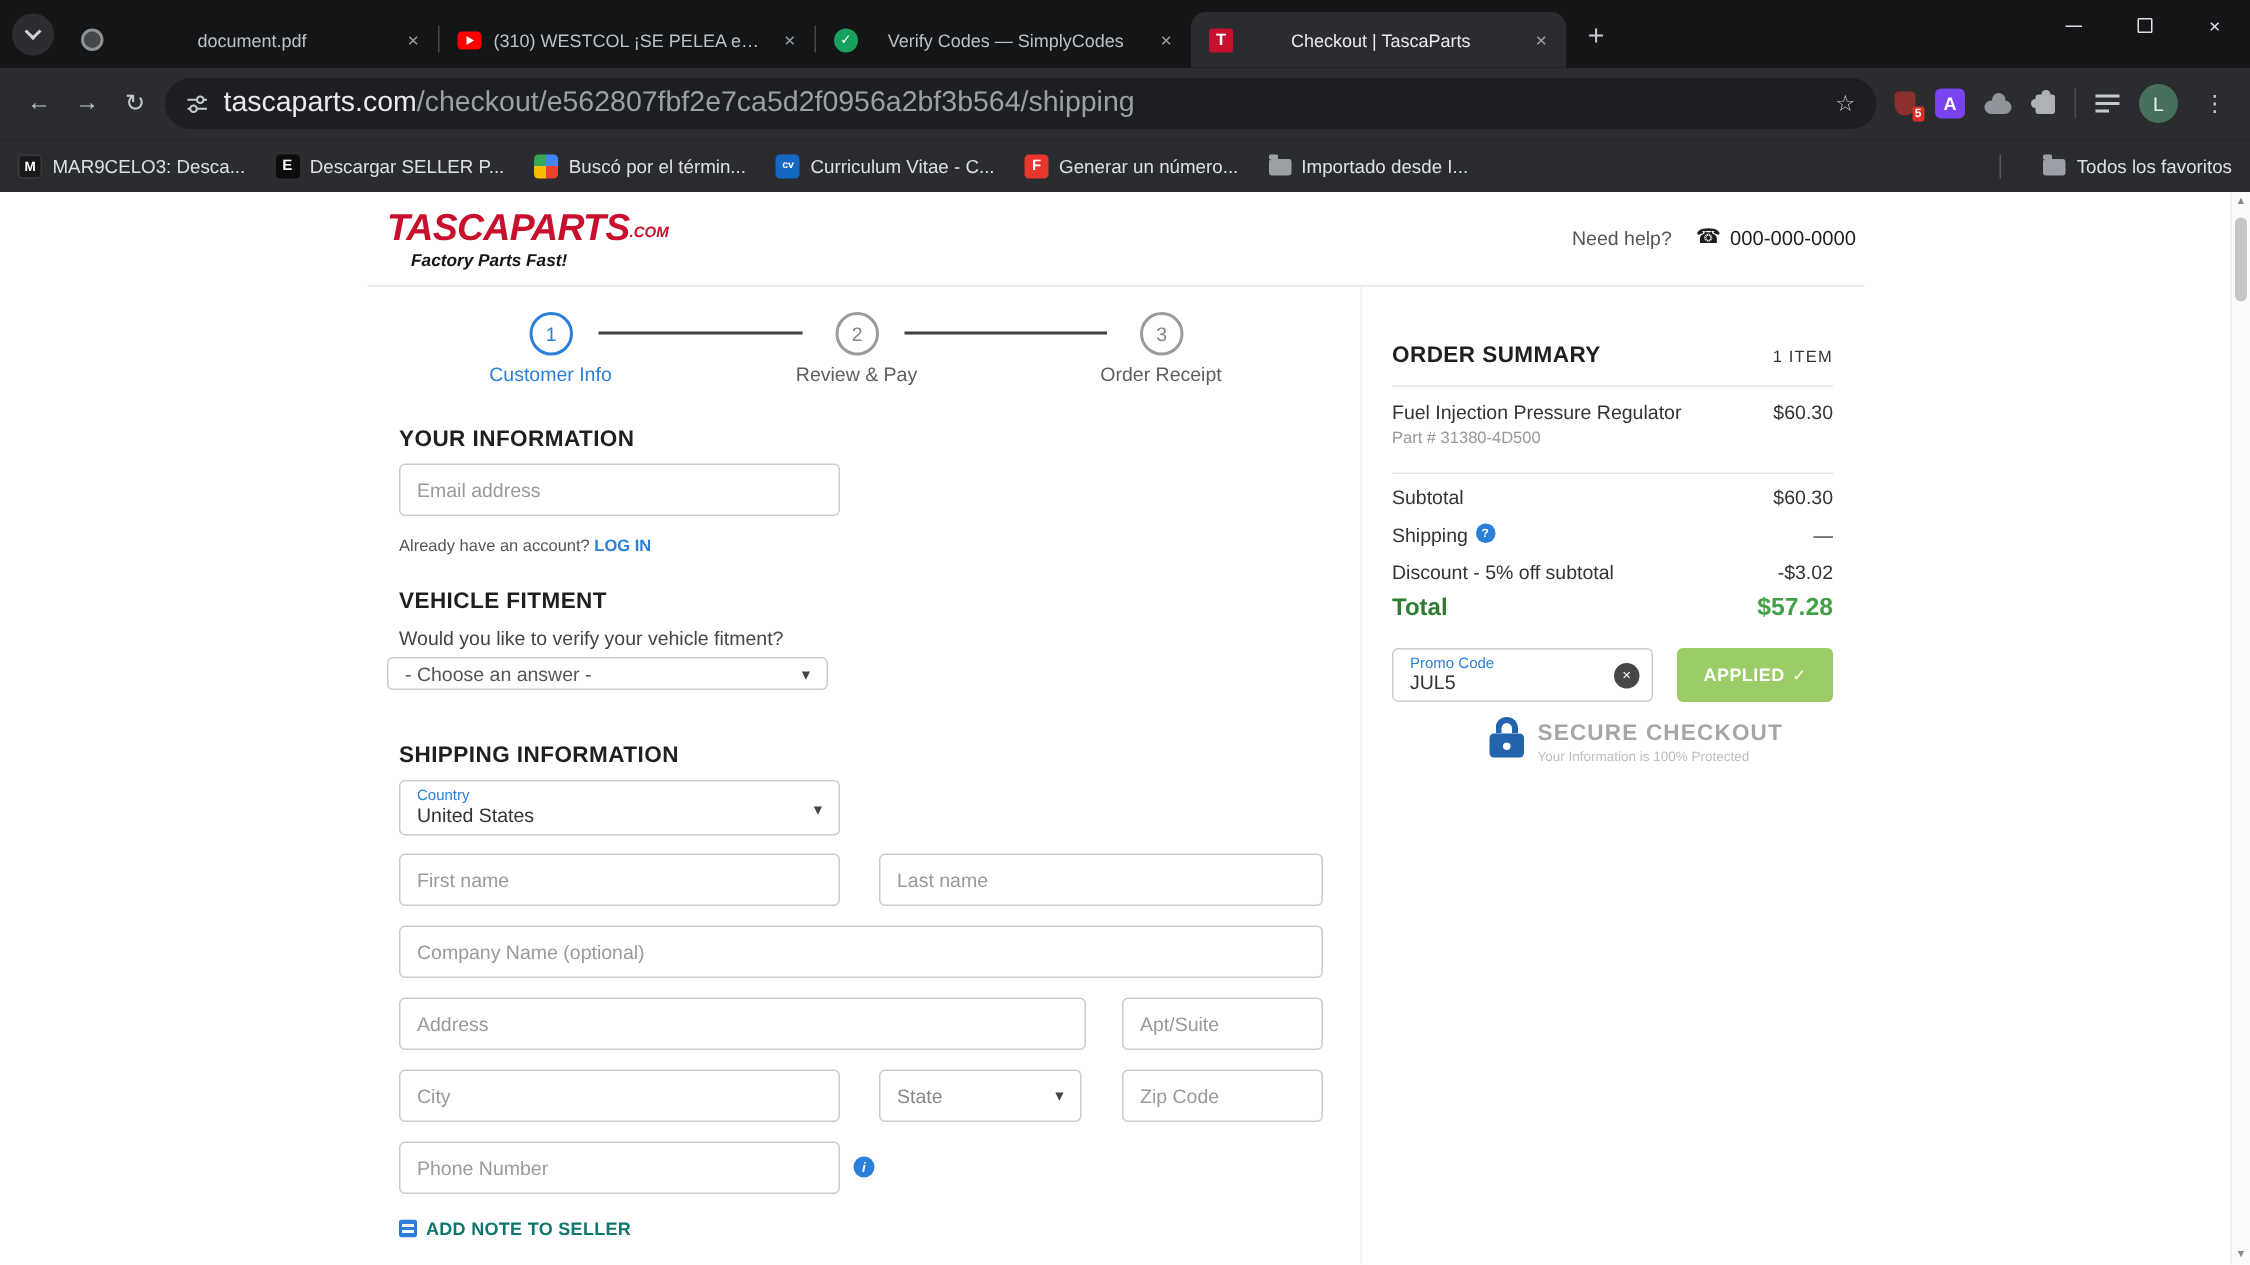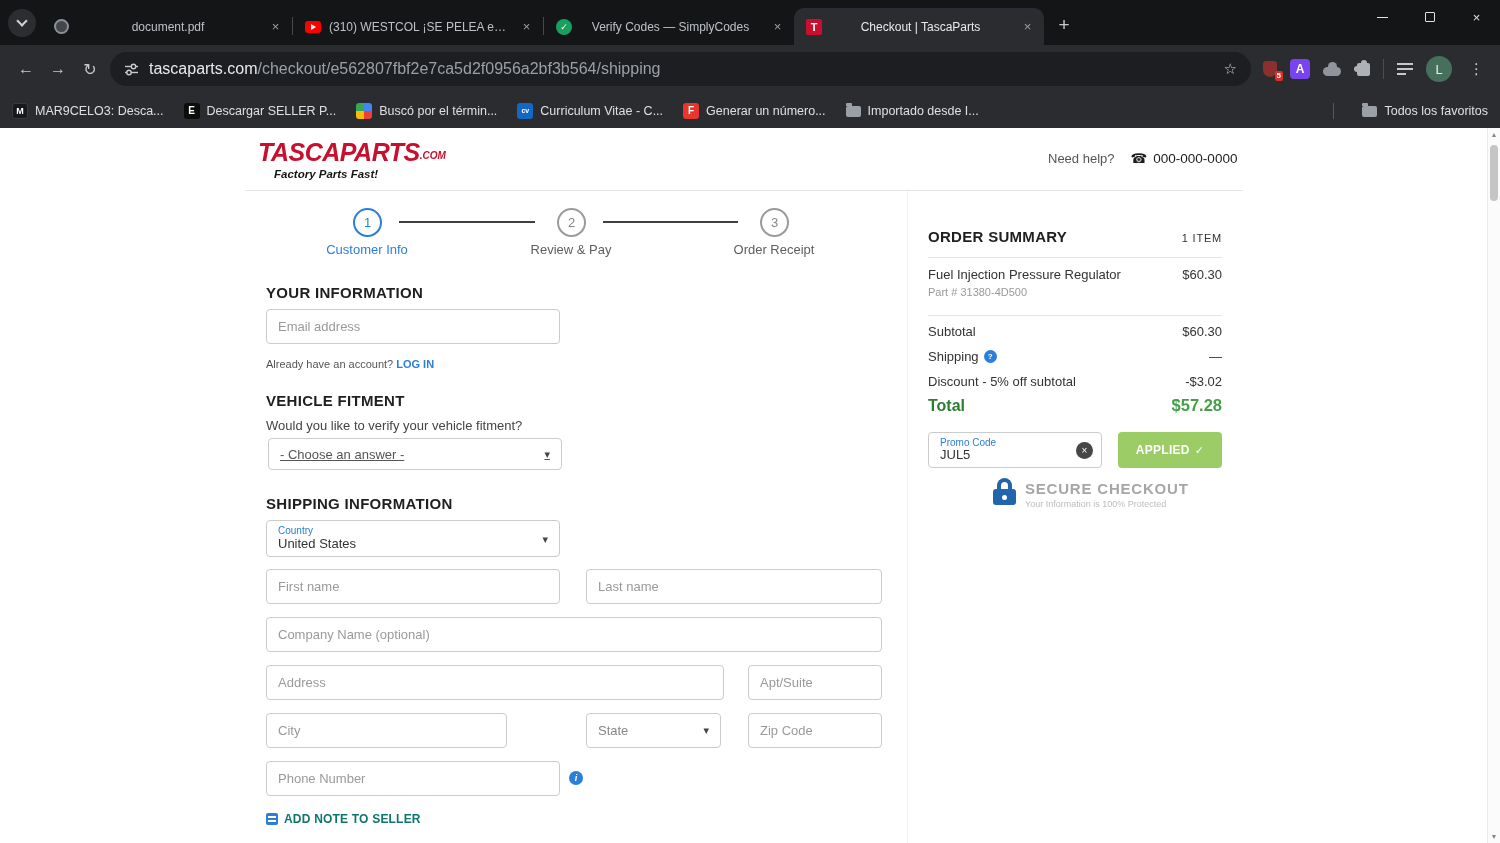--- a/index.html
+++ b/index.html
@@ -18,21 +18,21 @@
   .tab-sep { width:1px; height:18px; background:#45484c; margin-bottom:10px; }
   .newtab { width:28px; height:28px; margin:0 0 6px 6px; display:flex; align-items:center; justify-content:center; color:#c4c7cb; font-size:19px; }
   .win-controls { position:absolute; right:0; top:0; height:34px; display:flex; }
   .win-btn { width:47px; height:34px; display:flex; align-items:center; justify-content:center; color:#dfe1e5; font-size:13px; }
   .ic-min { width:11px; height:1px; background:#dfe1e5; }
   .ic-max { width:10px; height:10px; border:1px solid #dfe1e5; border-radius:1px; }
 
   .toolbar { height:48px; background:#2b2c2f; display:flex; align-items:center; padding:0 10px; }
   .nav-btn { width:32px; height:30px; display:flex; align-items:center; justify-content:center; color:#c6c9cc; font-size:16px; }
   .omnibox { height:34px; flex:1; margin-left:4px; background:#1d1e21; border-radius:17px; display:flex; align-items:center; padding:0 14px; gap:10px; }
-  .url { font-size:16px; color:#9aa0a6; white-space:nowrap; overflow:hidden; flex:1; }
+  .url { font-size:19px; color:#9aa0a6; white-space:nowrap; overflow:hidden; flex:1; }
   .url .domain { color:#e8eaed; }
   .star { color:#c6c9cc; font-size:15px; }
   .ext-area { display:flex; align-items:center; gap:13px; margin-left:12px; margin-right:2px; }
   .shield { width:14px; height:16px; background:#8b2f2f; border-radius:3px 3px 7px 7px; position:relative; }
   .badge { position:absolute; right:-6px; bottom:-4px; background:#d93025; color:#fff; font-size:8px; font-weight:bold; line-height:10px; padding:0 2px; border-radius:2px; }
   .ext-a { width:20px; height:20px; border-radius:4px; background:#7a43f0; color:#fff; font-weight:bold; font-size:12px; display:flex; align-items:center; justify-content:center; }
   .cloud { width:18px; height:9px; background:#90959b; border-radius:5px; position:relative; margin-top:5px; }
   .cloud:before { content:""; position:absolute; top:-5px; left:5px; width:9px; height:9px; border-radius:50%; background:#90959b; }
   .puzzle { width:13px; height:13px; background:#aeb2b7; border-radius:2px; position:relative; margin-left:3px; }
   .puzzle:before { content:""; position:absolute; top:-3px; left:3.5px; width:6px; height:6px; border-radius:50%; background:#aeb2b7; }
@@ -102,21 +102,21 @@
       linear-gradient(#fff,#fff) 2px 3px/8px 2px no-repeat,
       linear-gradient(#fff,#fff) 2px 7px/8px 2px no-repeat, #2b7fd9; }
 
   .sum-head { display:flex; justify-content:space-between; align-items:baseline; }
   .sum-title { font-size:15px; font-weight:bold; color:#1f1f1f; letter-spacing:.3px; }
   .sum-count { font-size:11px; color:#333; letter-spacing:.8px; }
   .item-row { display:flex; justify-content:space-between; font-size:13px; color:#333; }
   .item-name { max-width:215px; }
   .part-num { font-size:11px; color:#999; }
   .srow { display:flex; justify-content:space-between; font-size:13px; color:#333; }
-  .srow-label { display:flex; align-items:center; gap:5px; }
+  .srow-label { display:flex; gap:5px; }
   .q-i { width:13px; height:13px; border-radius:50%; background:#2b7fd9; color:#fff; font-size:8px; font-weight:bold; display:flex; align-items:center; justify-content:center; }
   .total-row { display:flex; justify-content:space-between; align-items:baseline; }
   .total-label { font-size:16px; font-weight:bold; color:#2e7d32; }
   .total-value { font-size:16.5px; font-weight:bold; color:#43a047; }
   .promo-clear { position:absolute; right:8px; top:9px; width:17px; height:17px; border-radius:50%; background:#464646; color:#fff; font-size:10px; display:flex; align-items:center; justify-content:center; }
   .applied-btn { position:absolute; background:#9ccc65; border-radius:4px; display:flex; align-items:center; justify-content:center; gap:5px; color:#fff; font-weight:bold; font-size:12px; letter-spacing:.3px; }
   .applied-check { font-size:11px; }
   .lock-shackle { width:15px; height:11px; border:4px solid #2365ad; border-bottom:none; border-radius:8px 8px 0 0; margin:0 auto; }
   .lock-body { width:23px; height:16px; background:#2365ad; border-radius:3px; display:flex; align-items:center; justify-content:center; }
   .keyhole { width:5px; height:5px; background:#fff; border-radius:50%; }
@@ -263,37 +263,37 @@
   <div class="abs step-label" style="left:704px; top:114px;">Order Receipt</div>
 
   <div class="abs sec" style="left:266px; top:156px;">YOUR INFORMATION</div>
   <input class="inp" style="left: 266px; top: 181px; width: 294px;" placeholder="Email address">
   <div class="abs small-note" style="left:266px; top:230px;">
     <span>Already have an account?</span><span class="login-link">LOG IN</span>
   </div>
 
   <div class="abs sec" style="left:266px; top:264px;">VEHICLE FITMENT</div>
   <div class="abs q-text" style="left:266px; top:290px;">Would you like to verify your vehicle fitment?</div>
-  <div class="sel" style="left:268px; top:310px; width:294px; height:32px;text-decoration:underline;">
+  <div class="sel" style="left:258px; top:310px; width:294px; height:22px;">
     <span>- Choose an answer -</span>
     <span class="caret">▾</span>
   </div>
 
   <div class="abs sec" style="left:266px; top:367px;">SHIPPING INFORMATION</div>
   <div class="floatbox" style="left:266px; top:392px; width:294px; height:37px;">
     <span class="float-label">Country</span>
     <span class="float-value">United States</span>
     <span class="caret">▾</span>
   </div>
   <input class="inp" style="left: 266px; top: 441px; width: 294px;" placeholder="First name">
   <input class="inp" style="left: 586px; top: 441px; width: 296px;" placeholder="Last name">
   <input class="inp" style="left: 266px; top: 489px; width: 616px;" placeholder="Company Name (optional)">
   <input class="inp" style="left: 266px; top: 537px; width: 458px;" placeholder="Address">
   <input class="inp" style="left: 748px; top: 537px; width: 134px;" placeholder="Apt/Suite">
-  <input class="inp" style="left: 266px; top: 585px; width: 241px;" placeholder="City">
+  <input class="inp" style="left: 266px; top: 585px; width: 294px;" placeholder="City">
   <div class="sel placeholder" style="left:586px; top:585px; width:135px; height:35px;">
     <span>State</span>
     <span class="caret">▾</span>
   </div>
   <input class="inp" style="left: 748px; top: 585px; width: 134px;" placeholder="Zip Code">
   <input class="inp" style="left: 266px; top: 633px; width: 294px;" placeholder="Phone Number">
   <div class="abs info-i" style="left:569px; top:643px;">i</div>
   <div class="abs addnote" style="left:266px; top:684px;">
     <span class="note-icon"></span>
     <span>ADD NOTE TO SELLER</span>

